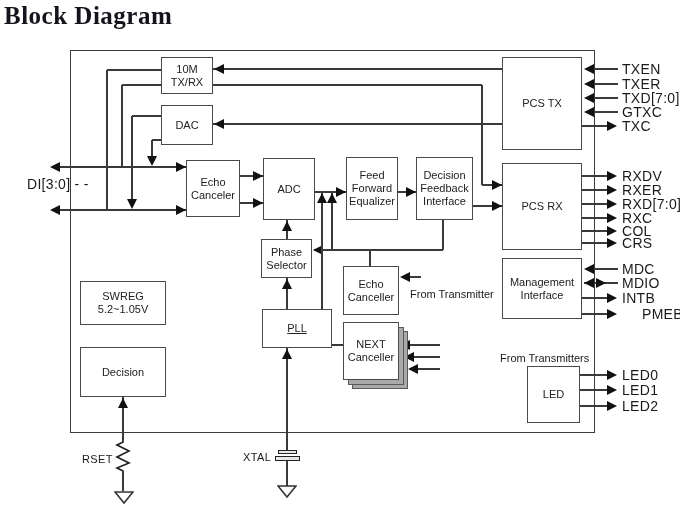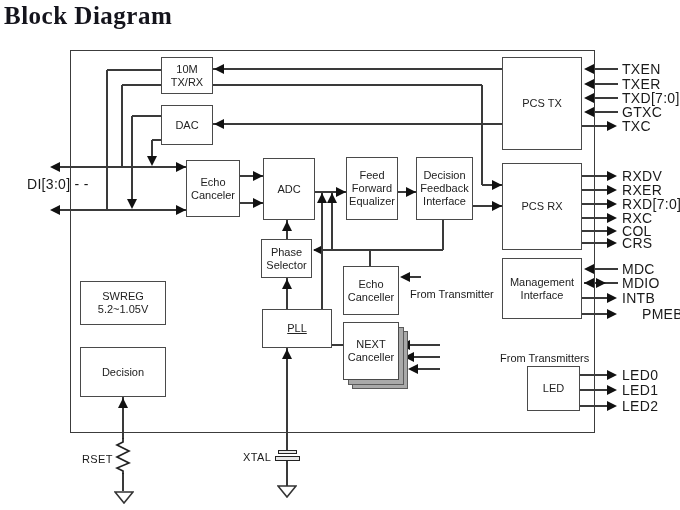--- a/index.html
+++ b/index.html
@@ -111,21 +111,21 @@
       <div class="block" style="left: 343px; top: 266px; width: 56px; height: 49px;">Echo
 Canceller</div>
       <div class="shadowbox" style="left: 352px; top: 331px; width: 56px; height: 58px;"></div>
       <div class="shadowbox" style="left: 348px; top: 327px; width: 56px; height: 58px;"></div>
       <div class="block" style="left: 343px; top: 322px; width: 56px; height: 58px;">NEXT
 Canceller</div>
       <div class="block" style="left: 502px; top: 57px; width: 80px; height: 93px;">PCS TX</div>
       <div class="block" style="left: 502px; top: 163px; width: 80px; height: 87px;">PCS RX</div>
       <div class="block" style="left: 502px; top: 258px; width: 80px; height: 61px;">Management
 Interface</div>
-      <div class="block" style="left: 527px; top: 366px; width: 53px; height: 45px;">LED</div>
+      <div class="block" style="left: 527px; top: 366px; width: 53px; height: 57px;">LED</div>
       <div class="wire" style="left: 590px; top: 68.25px; width: 28px; height: 1.5px;"></div>
       <div class="ah ah-left" style="left: 584px; top: 64px;"></div>
       <div class="pinlabel" style="left: 622px; top: 62px;">TXEN</div>
       <div class="wire" style="left: 590px; top: 83.25px; width: 28px; height: 1.5px;"></div>
       <div class="ah ah-left" style="left: 584px; top: 79px;"></div>
       <div class="pinlabel" style="left: 622px; top: 77px;">TXER</div>
       <div class="wire" style="left: 590px; top: 97.25px; width: 28px; height: 1.5px;"></div>
       <div class="ah ah-left" style="left: 584px; top: 93px;"></div>
       <div class="pinlabel" style="left: 622px; top: 91px;">TXD[7:0]</div>
       <div class="wire" style="left: 590px; top: 111.25px; width: 28px; height: 1.5px;"></div>

